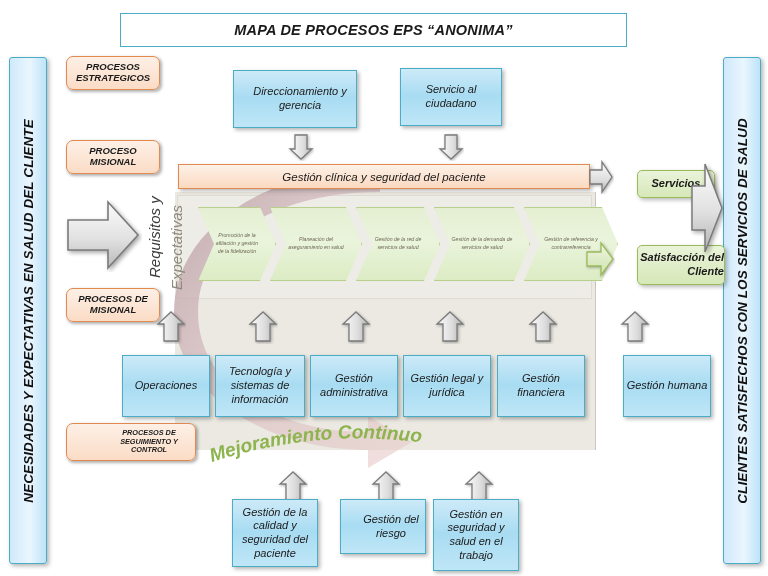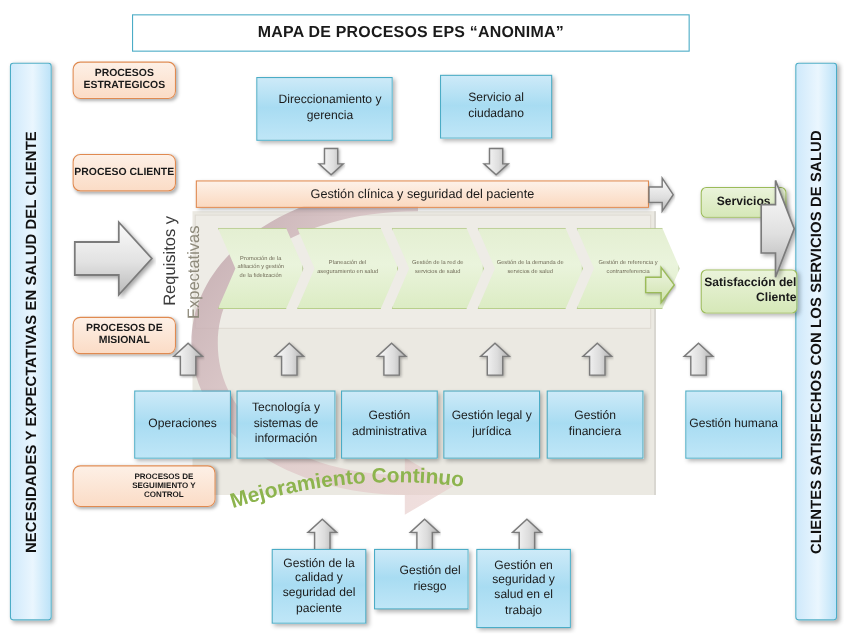--- a/index.html
+++ b/index.html
@@ -6,20 +6,21 @@
     margin: 0; padding: 0;
     width: 768px; height: 576px;
     background: #ffffff;
     font-family: "Liberation Sans", sans-serif;
     overflow: hidden;
   }
   #stage {
     position: relative;
     width: 640px; height: 576px;
     background: #ffffff;
+    font-style: italic;
   }
 
   
   .title-box {
     position: absolute;
     left: 120px; top: 13px;
     width: 505px; height: 32px;
     border: 1.5px solid #4bacc6;
     background: #ffffff;
     display: flex; align-items: center; justify-content: center;
@@ -112,21 +113,21 @@
   .support-row .pbox { top: 355px; height: 62px; }
   #box-operaciones    { left: 122px; width: 88px; }
   #box-tecnologia     { left: 215px; width: 90px; }
   #box-gestadmin      { left: 310px; width: 88px; }
   #box-gestlegal      { left: 403px; width: 88px; }
   #box-gestfin        { left: 497px; width: 88px; }
   #box-gesthumana     { left: 623px; width: 88px; }
 
   
   .bottom-row .pbox { top: 499px; }
-  #box-calidad { left: 247px; width: 86px; height: 68px; }
+  #box-calidad { left: 232px; width: 86px; height: 68px; }
   #box-riesgo  { left: 340px; width: 86px; height: 55px; padding-left: 18px; }
   #box-sst     { left: 433px; width: 86px; height: 72px; }
 
   
   #bar-clinica {
     position: absolute;
     left: 178px; top: 164px;
     width: 410px; height: 23px;
     border: 1.2px solid #e08a50;
     background: linear-gradient(to bottom, #fdf1e8, #fbd9c0);
@@ -260,21 +261,21 @@
              L 218 318
              L 262 292
              L 218 266
              L 218 282
              C 128 282, 48 238, 48 162
              C 48 88, 128 42, 230 42
              Z" fill="url(#swg)"></path>
   </svg>
 
   <div class="tag" id="tag-estrategicos">PROCESOS ESTRATEGICOS</div>
-  <div class="tag" id="tag-misional">PROCESO CLIENTE</div>
+  <div class="tag" id="tag-misional">PROCESO MISIONAL</div>
   <div class="tag" id="tag-soporte">PROCESOS DE MISIONAL</div>
   <div class="tag" id="tag-seguimiento">PROCESOS DE SEGUIMIENTO Y CONTROL</div>
 
   <div class="garrow" id="big-arrow">
     <svg width="78" height="74" viewBox="0 0 78 74">
       <defs>
         <linearGradient id="ga1" x1="0" y1="0" x2="0" y2="1">
           <stop offset="0%" stop-color="#fbfbfb"></stop>
           <stop offset="55%" stop-color="#e2e2e2"></stop>
           <stop offset="100%" stop-color="#b9b9b9"></stop>

